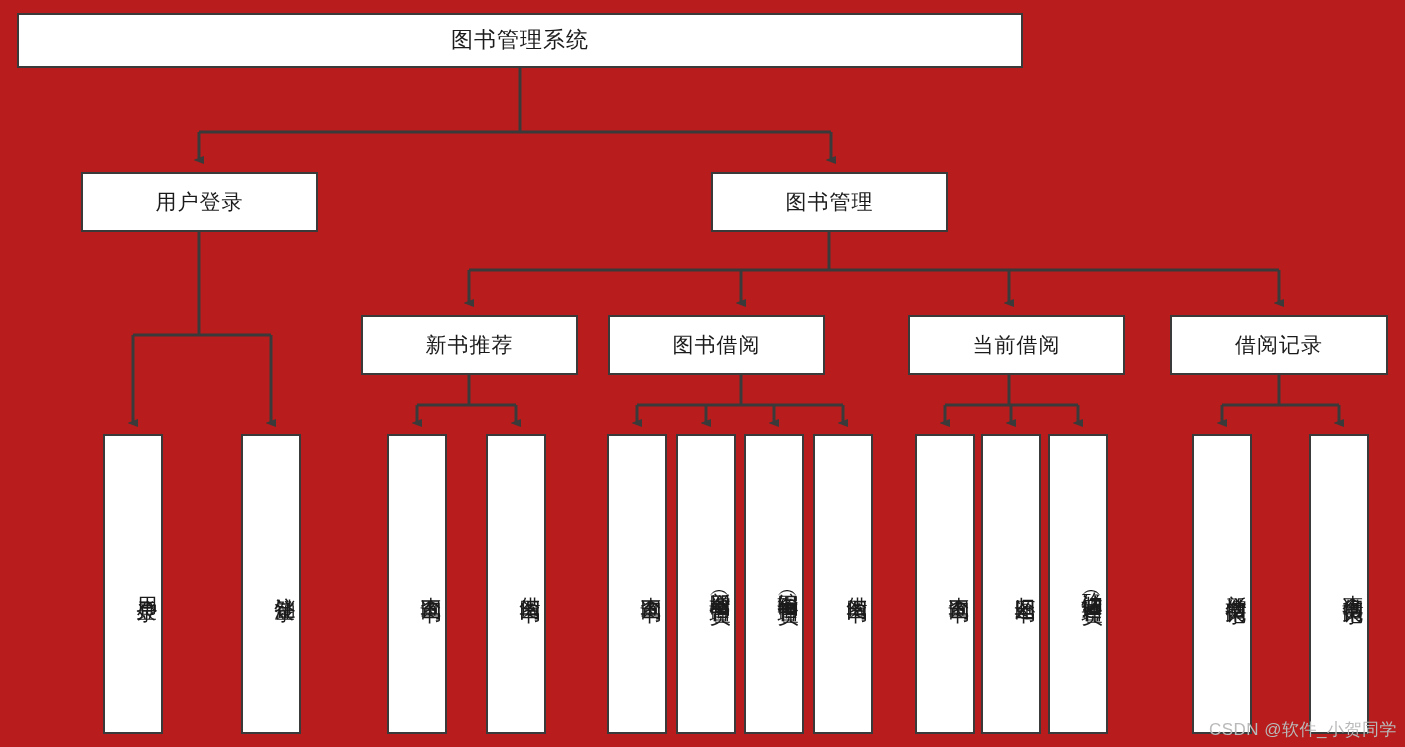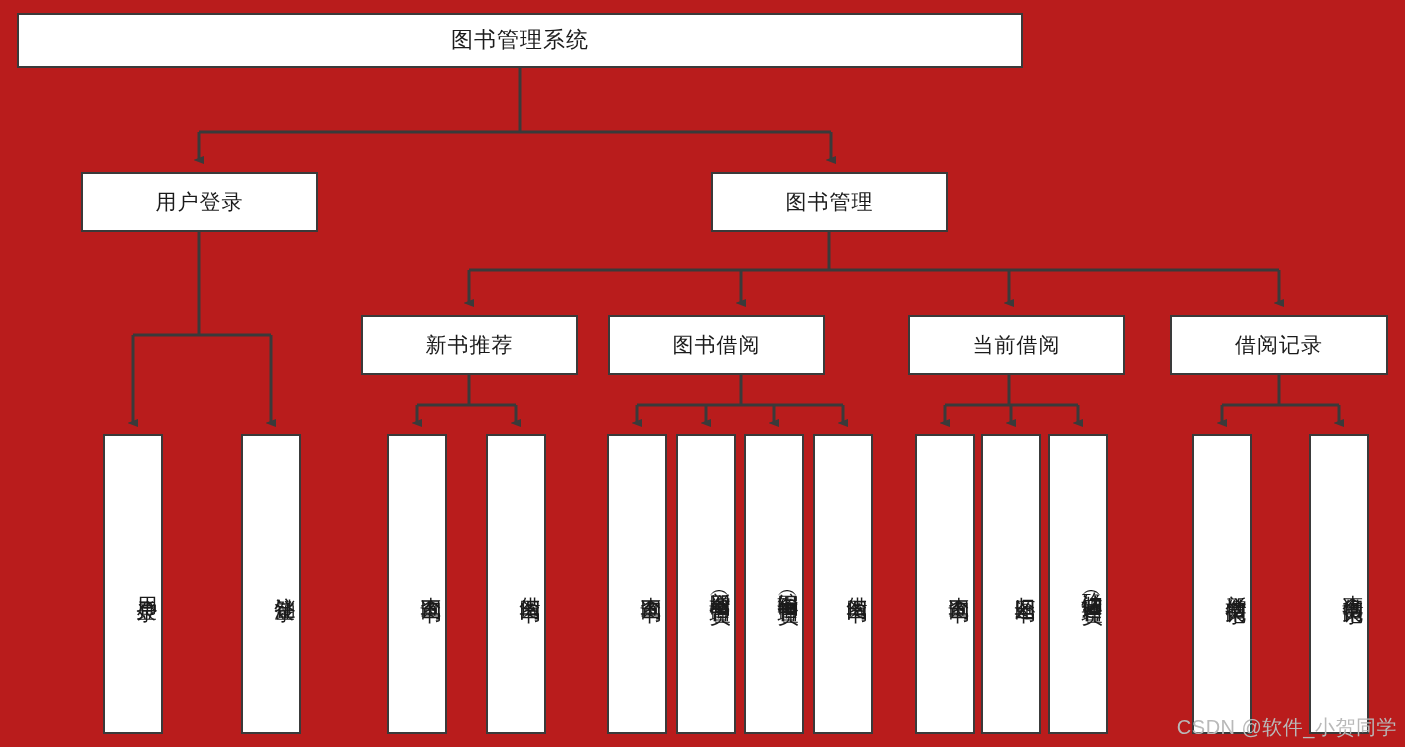--- a/index.html
+++ b/index.html
@@ -56,21 +56,21 @@
   .node.v .vtext {
     writing-mode: vertical-rl;
     text-orientation: upright;
     white-space: nowrap;
     display: block;
   }
   .watermark {
     position: absolute;
     right: 8px;
     bottom: 6px;
-    font-size: 20px;
+    font-size: 17px;
     color: #b9b9b9;
     letter-spacing: 0.5px;
     white-space: nowrap;
   }
 </style>
 </head>
 <body>
 
 <div id="canvas">
 

